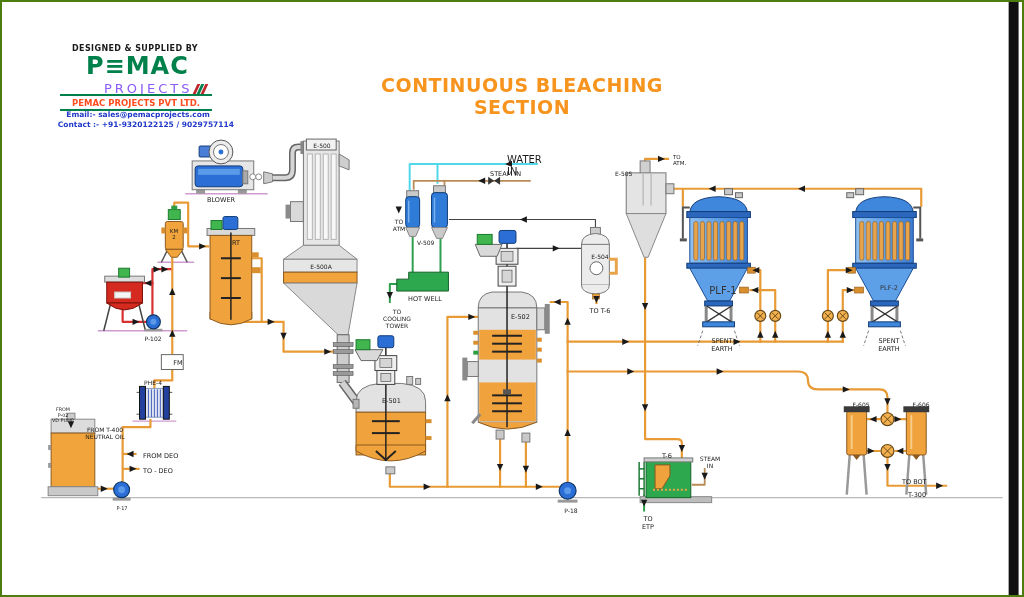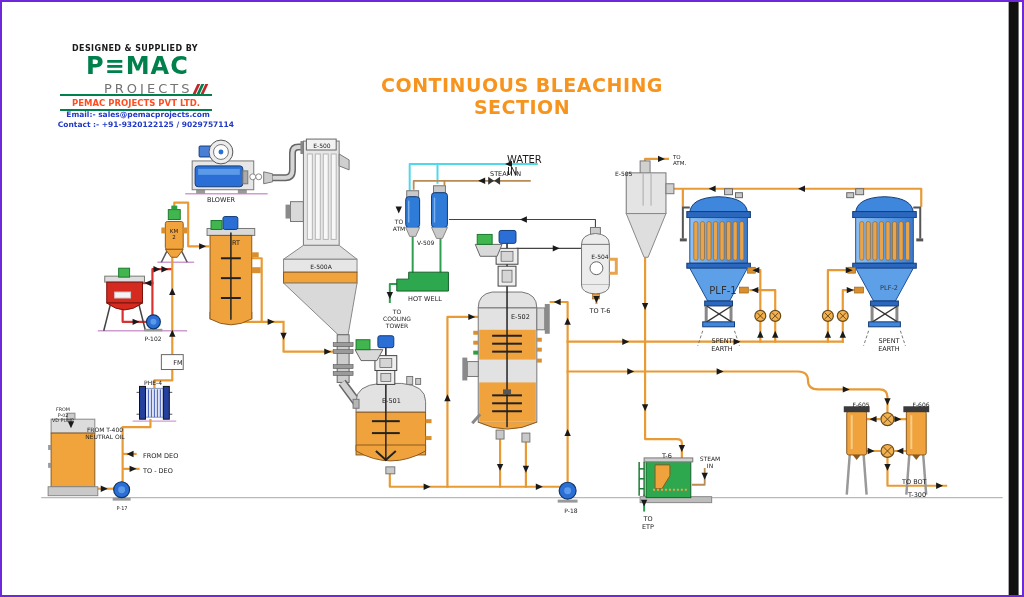--- a/index.html
+++ b/index.html
@@ -1,35 +1,35 @@
 <!DOCTYPE html>
 <html style="--accent_orange: #F7941E; --pipe_orange: #E89A35; --pipe_red: #D93030; --pipe_green: #2E9E4F; --water_cyan: #4FD8EA; --steam_brown: #B98B55; --logo_green: #00804A; --contact_blue: #2038C8; --company_red: #FF4D1F;"><head>
 <meta charset="utf-8">
 <style>
   html,body{margin:0;padding:0;background:#e8e8e8;}
-  #page{position:relative;width:1024px;height:597px;background:#ffffff;border:2px solid #6d28d9;
+  #page{position:relative;width:1024px;height:597px;background:#ffffff;border:2px solid #4d7c0f;
         box-sizing:border-box;overflow:hidden;font-family:"DejaVu Sans",sans-serif;}
   #diagram{position:absolute;left:0;top:0;width:1020px;height:593px;}
   .lbl{position:absolute;color:#1a1a1a;white-space:pre-line;line-height:1.18;
        font-family:"DejaVu Sans",sans-serif;}
   .pipe{fill:none;stroke-linecap:square;stroke-linejoin:round;}
   .pO{stroke:var(--pipe_orange);stroke-width:2.2;}
   .pR{stroke:var(--pipe_red);stroke-width:2.2;}
   .pG{stroke:var(--pipe_green);stroke-width:2;}
   .pC{stroke:var(--water_cyan);stroke-width:2;}
   .pB{stroke:var(--steam_brown);stroke-width:1.8;}
   .pK{stroke:#444;stroke-width:1.1;}
   .base{stroke:#b9b9b9;stroke-width:1.2;}
   .pink{stroke:#cf9ccf;stroke-width:1.4;}
   .ar{fill:#1a1a1a;}
   
   .hdr{position:absolute;color:#1a1a1a;}
   #designed{left:70px;top:42px;font-size:8px;font-weight:bold;letter-spacing:.4px;}
   #logotext{left:84px;top:50px;font-size:24px;font-weight:bold;color:var(--logo_green);letter-spacing:1px;}
-  #logosub{left:102px;top:79px;font-size:13px;color:#737373;letter-spacing:3px;display:flex;align-items:center;}
+  #logosub{left:102px;top:79px;font-size:13px;color:#8b5cf6;letter-spacing:3px;display:flex;align-items:center;}
   .stripes{display:inline-flex;gap:1px;margin-left:3px;transform:skewX(-25deg);}
   .stripes i{display:block;width:3px;height:10px;background:#c0272d;}
   .stripes i:nth-child(2){background:var(--logo_green);}
   #companybox{left:58px;top:92px;width:152px;text-align:center;font-size:8.5px;font-weight:bold;
       color:var(--company_red);border-top:2px solid var(--logo_green);border-bottom:2px solid var(--logo_green);
       padding:1.5px 0;}
   #email{left:56px;top:108px;width:160px;text-align:center;font-size:7.5px;font-weight:bold;color:var(--contact_blue);}
   #contact{left:42px;top:118px;width:190px;text-align:right;font-size:7.5px;font-weight:bold;color:var(--contact_blue);}
   #title{left:345px;top:72px;width:350px;text-align:center;font-size:19px;font-weight:600;
       color:var(--accent_orange);letter-spacing:.5px;}

